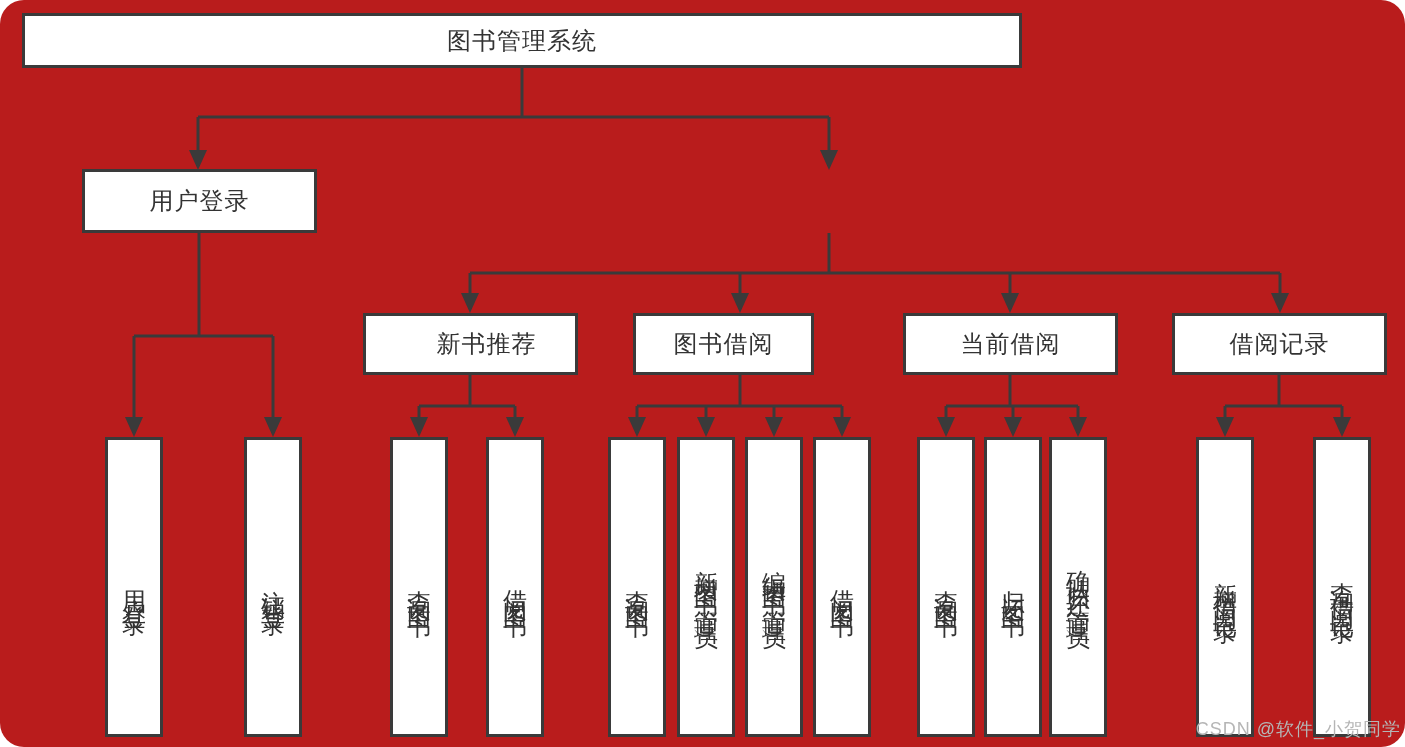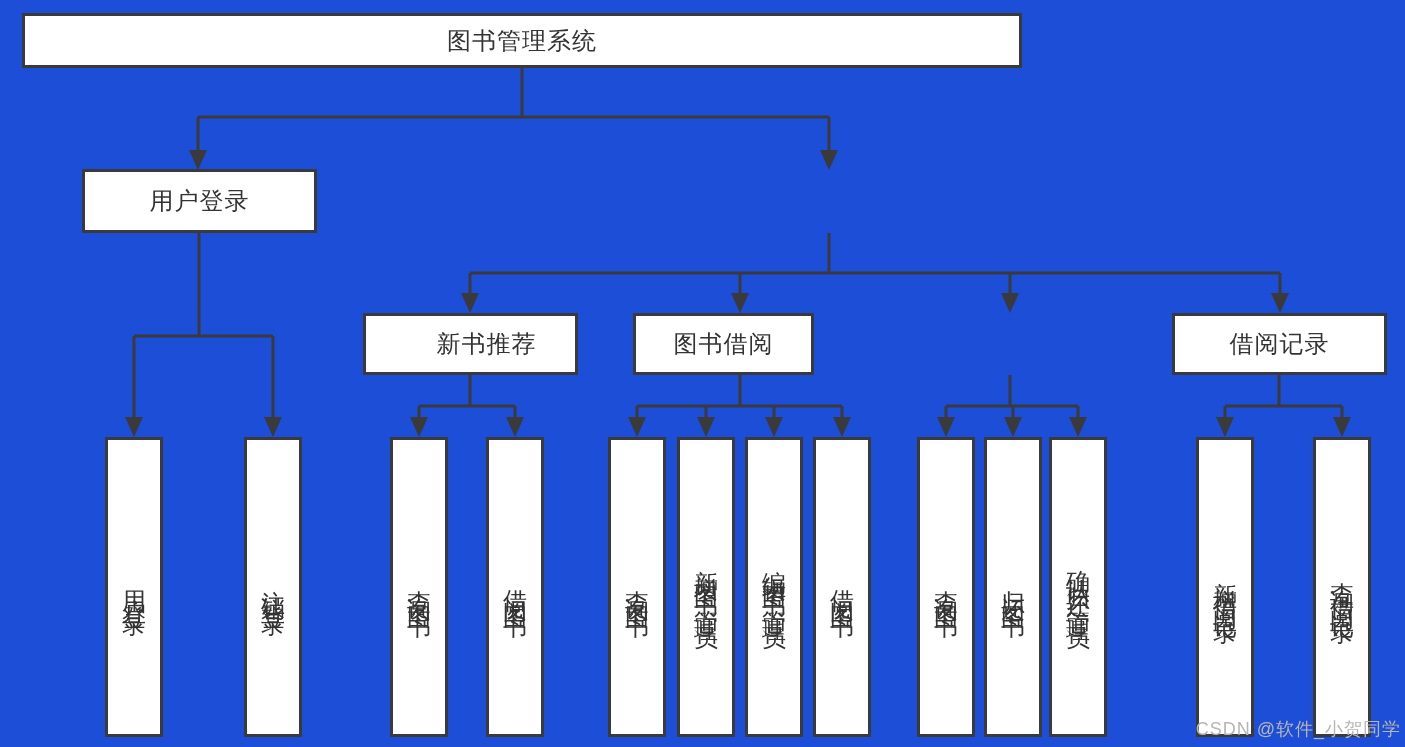--- a/index.html
+++ b/index.html
@@ -4,23 +4,24 @@
 <style>
   html, body {
     margin: 0;
     padding: 0;
     background: #ffffff;
   }
   #stage {
     position: relative;
     width: 1405px;
     height: 747px;
-    background: #1d4ed8;
+    background: #b91c1c;
     font-family: "Liberation Sans", "DejaVu Sans", sans-serif;
     overflow: hidden;
+    border-radius: 24px;
   }
   #wires {
     position: absolute;
     left: 0;
     top: 0;
     z-index: 0;
   }
   .node {
     position: absolute;
     box-sizing: border-box;
@@ -145,20 +146,23 @@
   <div class="node n-l2a">
     <span>用户登录</span>
   </div>
 
   <div class="node n-l3a">
     <span>新书推荐</span>
   </div>
   <div class="node n-l3b">
     <span>图书借阅</span>
   </div>
+  <div class="node n-l3c">
+    <span>当前借阅</span>
+  </div>
   <div class="node n-l3d">
     <span>借阅记录</span>
   </div>
 
   <div class="node leaf lf-1">
     <span>用户登录</span>
   </div>
   <div class="node leaf lf-2">
     <span>注销登录</span>
   </div>

